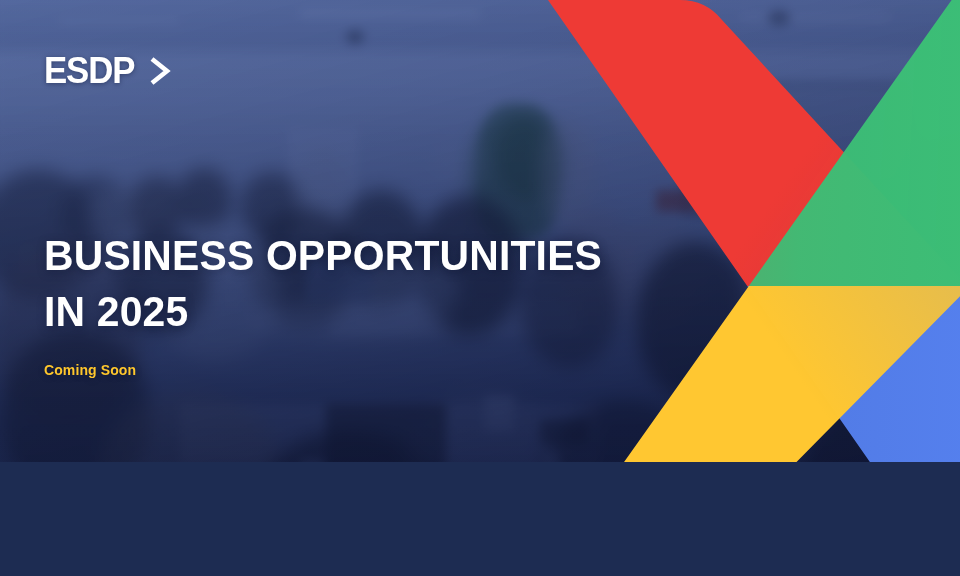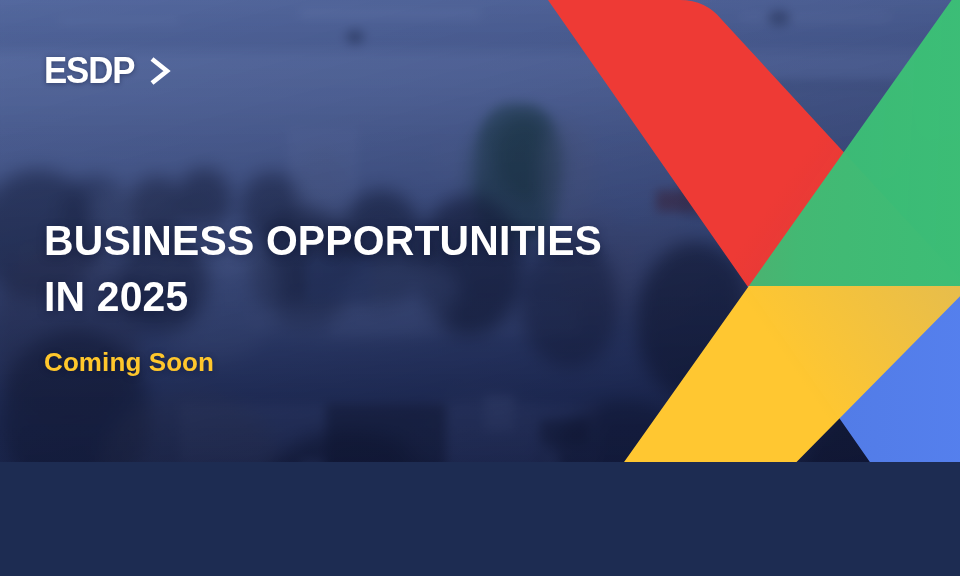--- a/index.html
+++ b/index.html
@@ -142,21 +142,21 @@
     letter-spacing:.2px;
     transform:scaleX(.95);
     transform-origin:left center;
     text-shadow:0 2px 10px rgba(8,16,44,.40);
     white-space:nowrap;
   }
   .headline .l2 { display:block; }
   .subhead {
     margin-top:22px;
     color:#FFC72C;
-    font-size:26px;
+    font-size:14px;
     font-weight:700;
     letter-spacing:.1px;
     text-shadow:0 1px 6px rgba(8,16,44,.45);
   }
 </style>
 </head>
 <body>
 
 <div id="banner">
 

